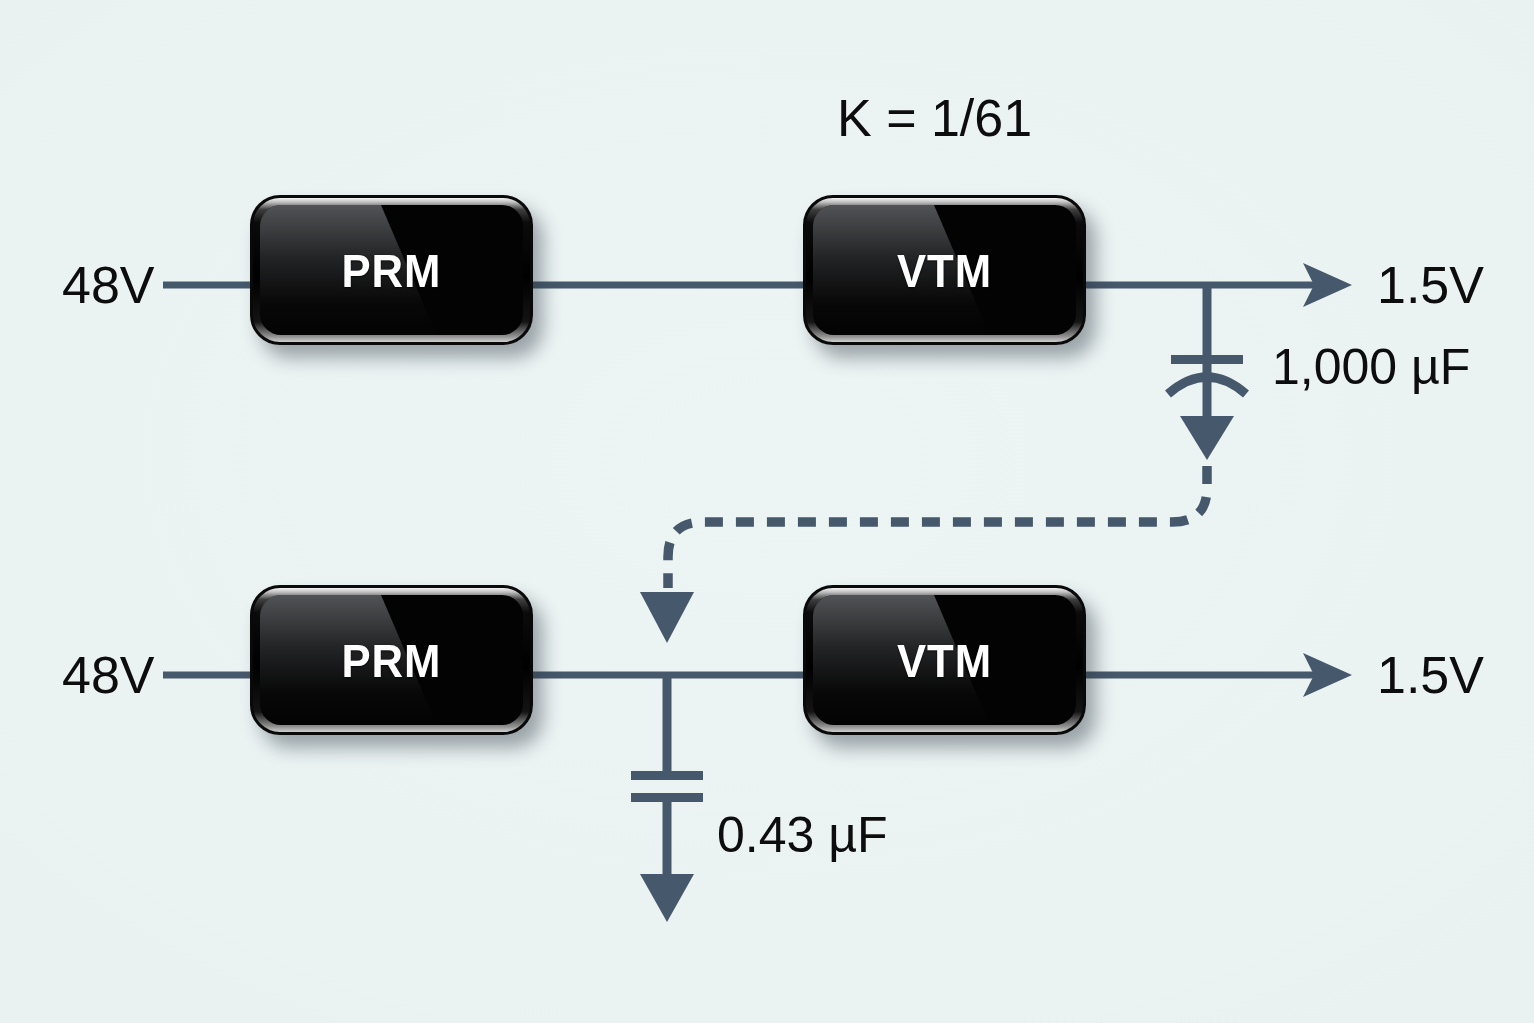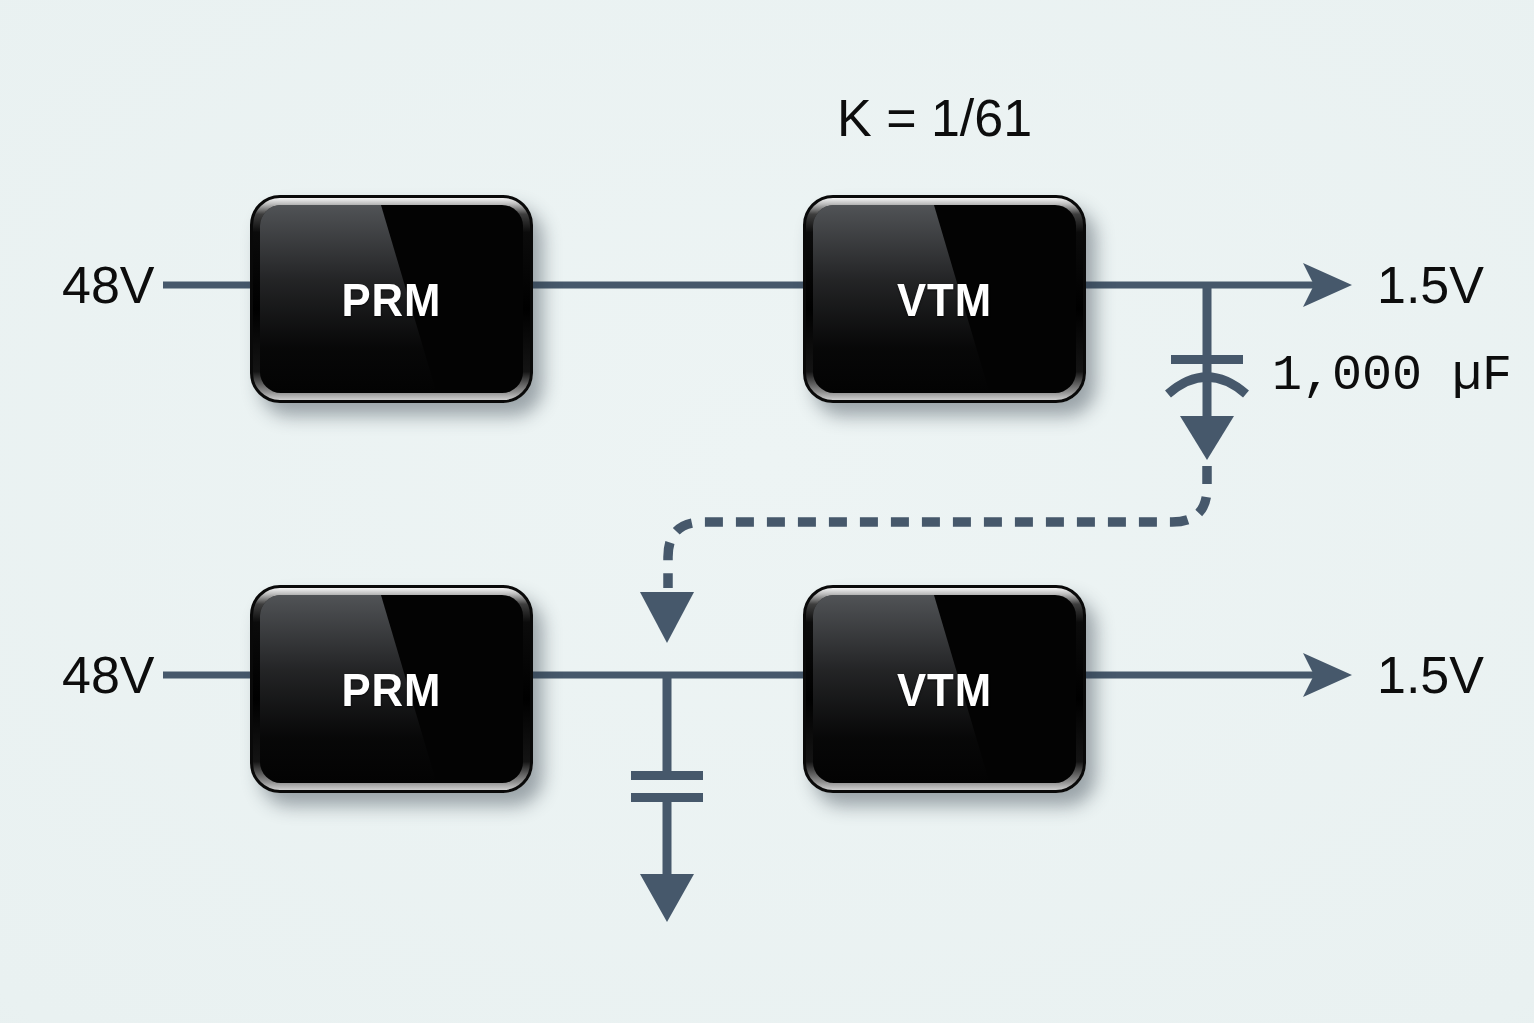--- a/index.html
+++ b/index.html
@@ -19,21 +19,21 @@
   }
   svg.layer{position:absolute;left:0;top:0;width:1534px;height:1023px;}
   .wire{stroke:var(--wire);stroke-width:7;fill:none;}
   .lead{stroke:var(--wire);stroke-width:9;fill:none;}
   .plate{fill:var(--wire);}
   .arrowhead{fill:var(--wire);}
   .dashed{stroke:var(--wire);stroke-width:9.5;stroke-dasharray:18 13;fill:none;}
 
   
   .module{
-    position:absolute;width:283px;height:208px;border-radius:30px;
+    position:absolute;width:283px;height:150px;border-radius:30px;
     background:linear-gradient(180deg,#f4f4f4 0%,#bdbdbd 3%,#3e3e3e 8%,#0b0b0b 17%,#000 55%,#141414 86%,#8f8f8f 96%,#cfcfcf 100%);
     border:3px solid #090909;
     box-shadow:10px 13px 18px rgba(43,55,66,.42);
     padding-left:24px;
   }
   .module .face{
     position:absolute;inset:7px;border-radius:21px;background:#030303;overflow:hidden;
   }
   .module .glare{
     position:absolute;inset:0;
@@ -108,18 +108,19 @@
   <div class="module" style="left:803px;top:585px;">
     <div class="face">
       <div class="glare"></div>
     </div>
     <div class="label">VTM</div>
   </div>
 
   <div class="diagram-text" style="left:62px;top:259px;">48V</div>
   <div class="diagram-text" style="left:1377px;top:259px;">1.5V</div>
   <div class="diagram-text" style="left:837px;top:92px;">K = 1/61</div>
-  <div class="diagram-text cap-text" style="left:1272px;top:351px;font-family:Liberation Mono, monospace;">1,000 µF</div>
+  <div class="diagram-text cap-text" style="left:1272px;top:342px;">1,000 µF</div>
 
   <div class="diagram-text" style="left:62px;top:649px;">48V</div>
   <div class="diagram-text" style="left:1377px;top:649px;">1.5V</div>
+  <div class="diagram-text cap-text" style="left:717px;top:810px;">0.43 µF</div>
 
 </div>
 
 </body></html>

